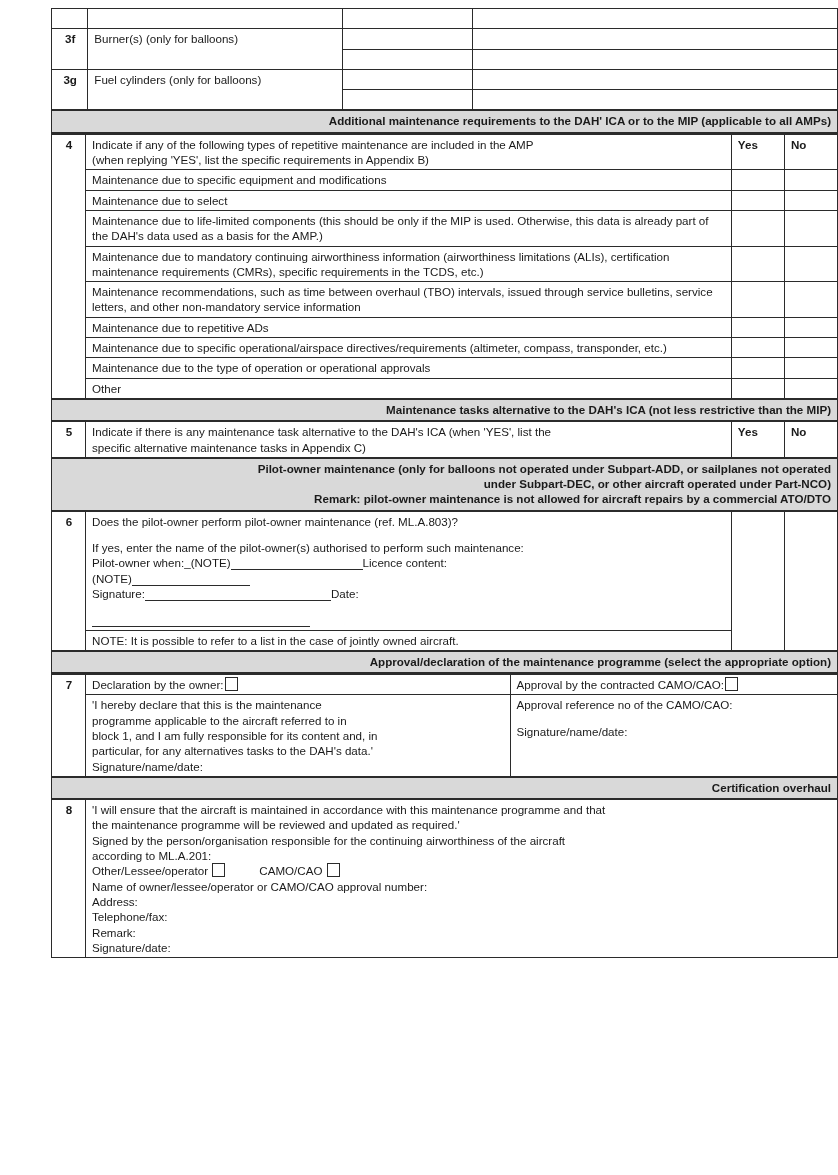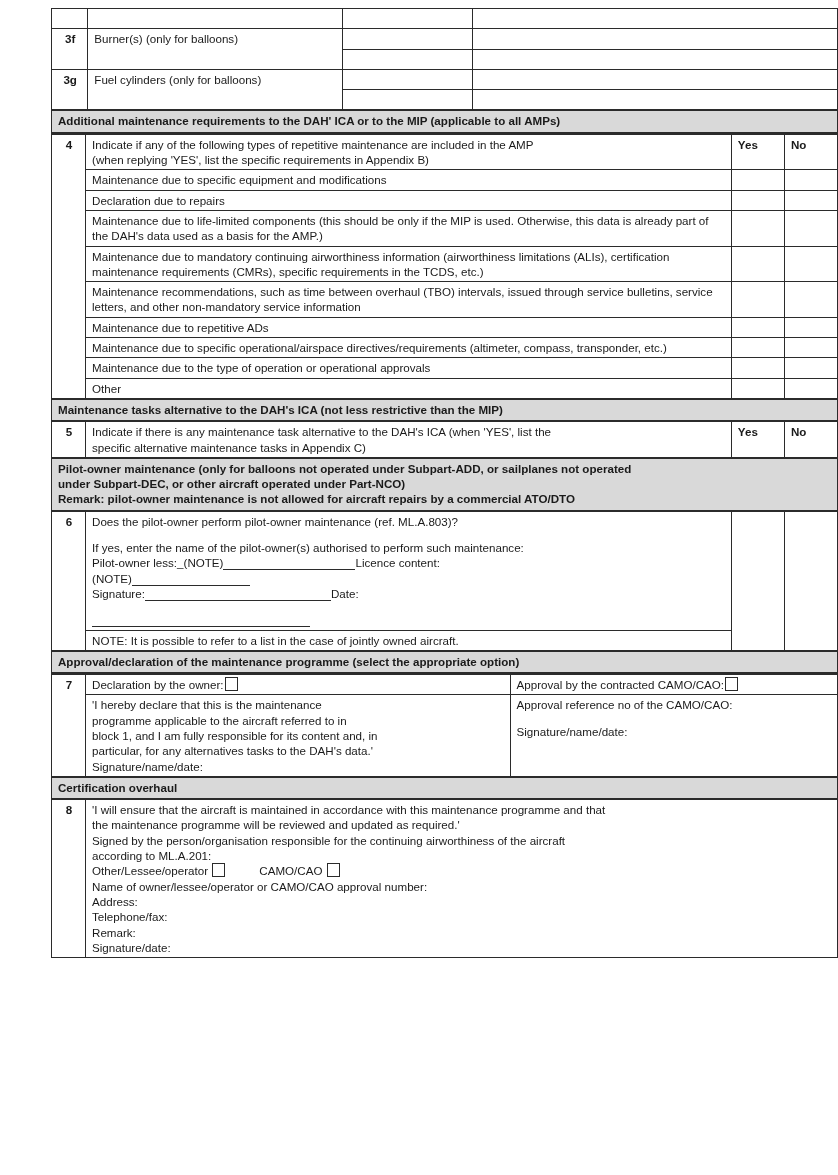--- a/index.html
+++ b/index.html
@@ -46,21 +46,21 @@
     text-align: center;
     font-weight: bold;
     padding-left: 0;
     padding-right: 0;
   }
   td.yn {
     font-weight: bold;
   }
   tr.section-head td {
     background: #d9d9d9;
-    text-align: left;
+    text-align: right;
     font-weight: bold;
     border-top: 2px solid #2b2b2b;
     border-bottom: 2px solid #2b2b2b;
     padding: 2px 6px 3px 6px;
   }
   .blankline { display:block; height: 11px; }
   .desc { display:block; }
   .u {
     display: inline-block;
     border-bottom: 1px solid #2b2b2b;
@@ -150,21 +150,21 @@
     <td class="yn">Yes</td>
     <td class="yn thick-right">No</td>
   </tr>
 
   <tr>
     <td>Maintenance due to specific equipment and modifications</td>
     <td>&nbsp;</td>
     <td class="thick-right">&nbsp;</td>
   </tr>
   <tr>
-    <td>Declaration due to repairs</td>
+    <td>Maintenance due to select</td>
     <td>&nbsp;</td>
     <td class="thick-right">&nbsp;</td>
   </tr>
   <tr>
     <td>Maintenance due to life-limited components (this should be only if the MIP is used. Otherwise, this data is already part of the DAH's data used as a basis for the AMP.)</td>
     <td>&nbsp;</td>
     <td class="thick-right">&nbsp;</td>
   </tr>
   <tr>
     <td>Maintenance due to mandatory continuing airworthiness information (airworthiness limitations (ALIs), certification maintenance requirements (CMRs), specific requirements in the TCDS, etc.)</td>
@@ -218,21 +218,21 @@
       <span class="desc">Remark: pilot-owner maintenance is not allowed for aircraft repairs by a commercial ATO/DTO</span>
     </td>
   </tr>
 
   <tr>
     <td class="num thick-left" rowspan="2">6</td>
     <td>
       <span class="desc">Does the pilot-owner perform pilot-owner maintenance (ref. ML.A.803)?</span>
       <span class="blankline"></span>
       <span class="desc">If yes, enter the name of the pilot-owner(s) authorised to perform such maintenance:</span>
-      <span class="desc nowrapline"><span>Pilot-owner less:_(NOTE)</span><span class="u u-w1"></span><span>Licence content:</span></span>
+      <span class="desc nowrapline"><span>Pilot-owner when:_(NOTE)</span><span class="u u-w1"></span><span>Licence content:</span></span>
       <span class="desc nowrapline"><span>(NOTE)</span><span class="u u-w2"></span></span>
       <span class="desc nowrapline"><span>Signature:</span><span class="u u-w3"></span><span>Date:</span></span>
       <span class="blankline"></span>
       <span class="desc"><span class="u u-w4"></span></span>
     </td>
     <td rowspan="2">&nbsp;</td>
     <td class="thick-right" rowspan="2">&nbsp;</td>
   </tr>
   <tr>
     <td>NOTE: It is possible to refer to a list in the case of jointly owned aircraft.</td>

